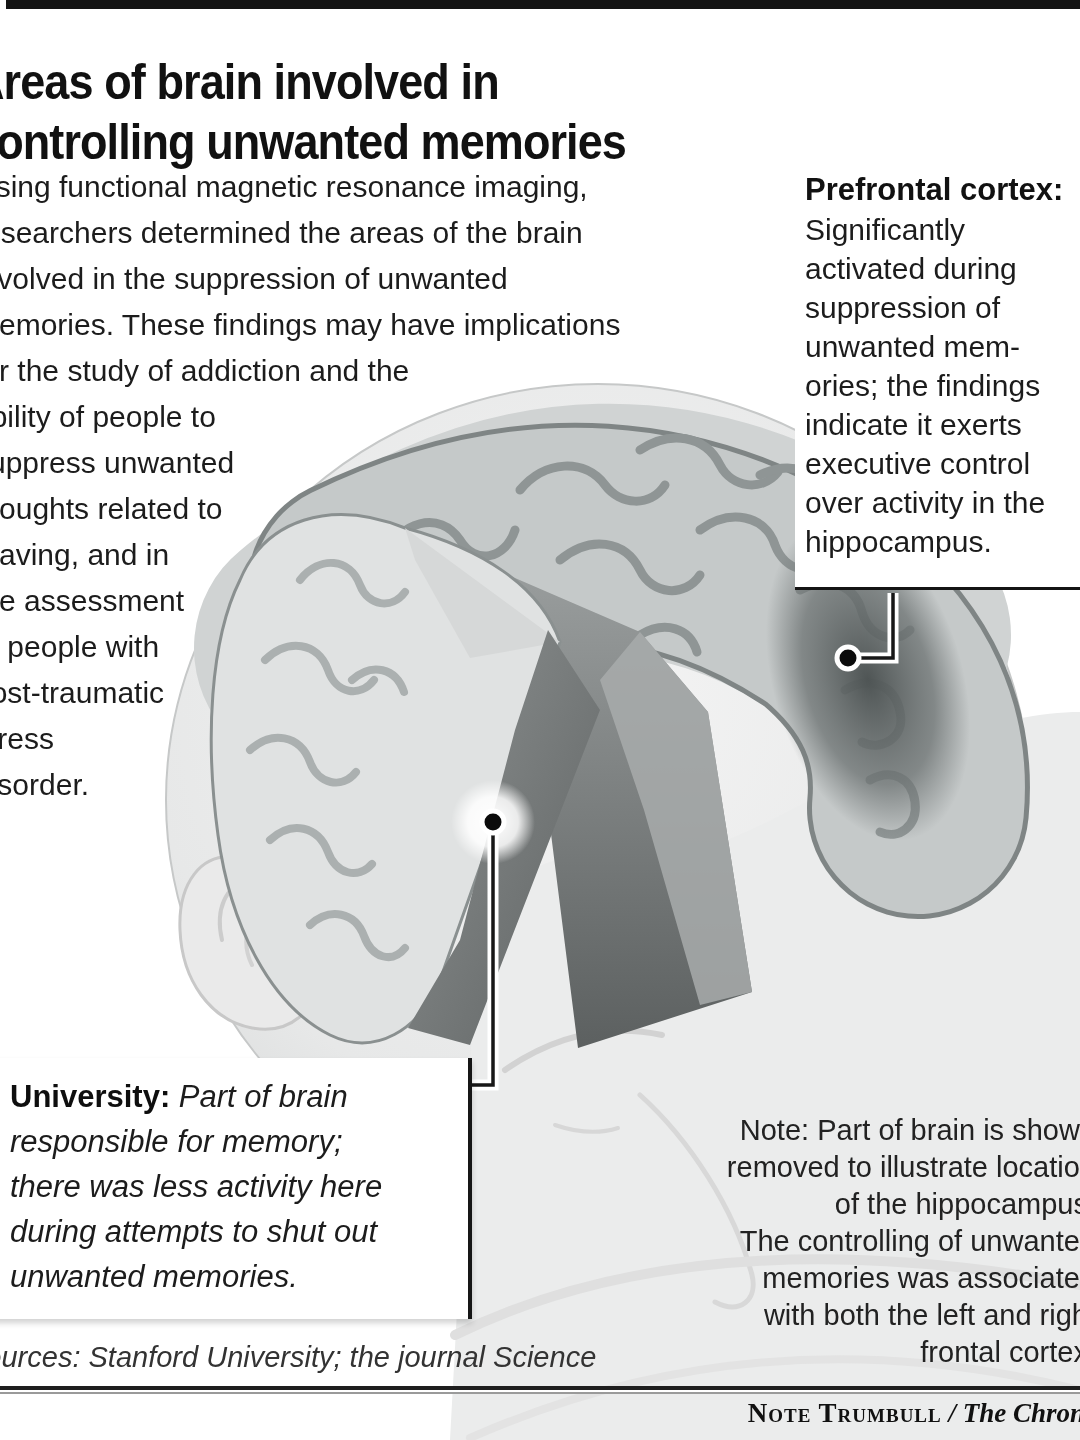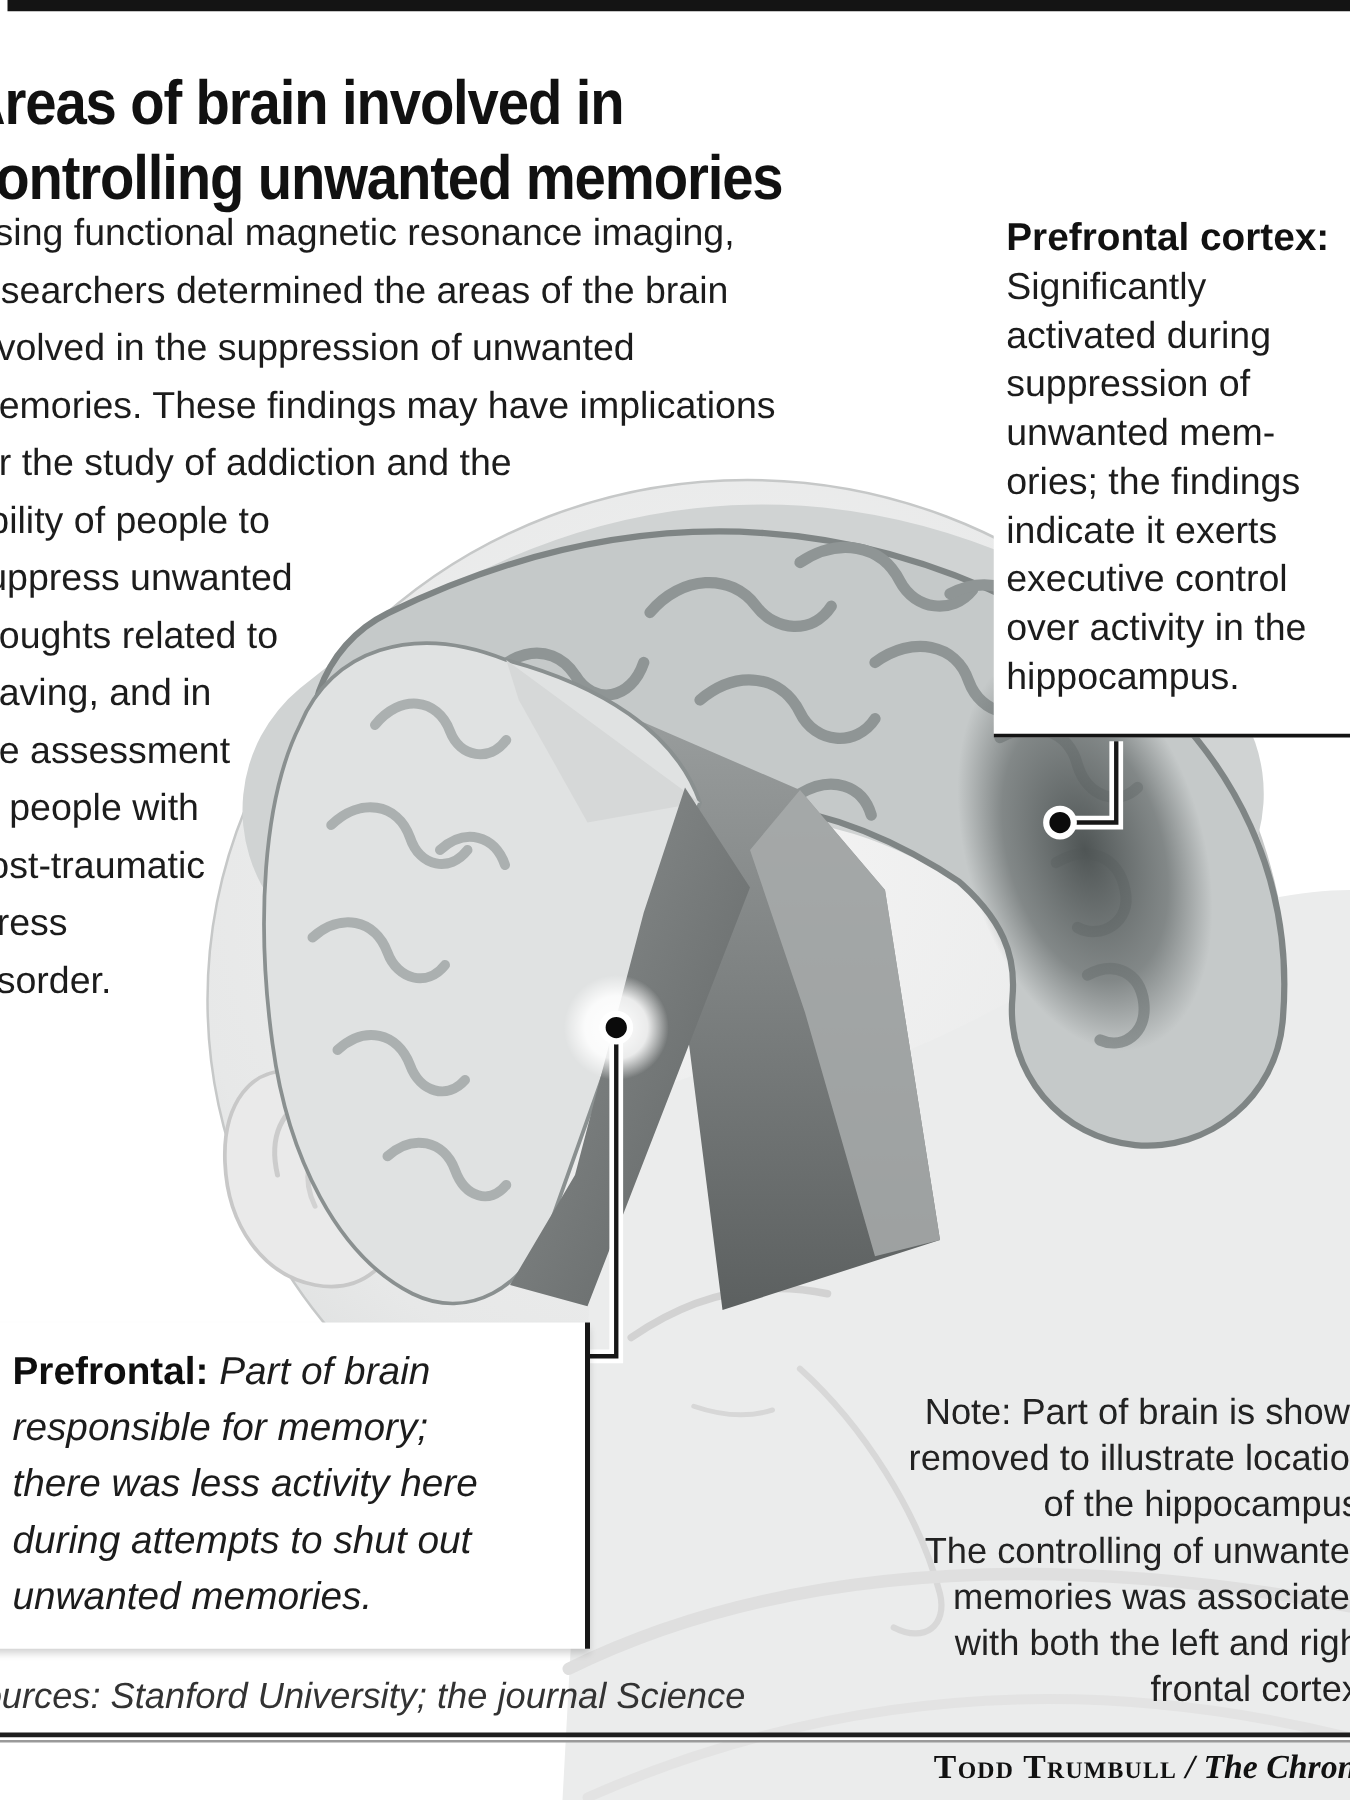--- a/index.html
+++ b/index.html
@@ -156,21 +156,21 @@
 suppression of
 unwanted mem-
 ories; the findings
 indicate it exerts
 executive control
 over activity in the
 hippocampus.</div>
   </div>
 
   <div class="hip-box">
-    <div class="hip-text"><b>Prefrontal:</b><span class="hip-rest"> Part of brain
+    <div class="hip-text"><b>University:</b><span class="hip-rest"> Part of brain
 responsible for memory;
 there was less activity here
 during attempts to shut out
 unwanted memories.</span></div>
   </div>
 
   <div class="note">Note: Part of brain is shown
 removed to illustrate location
 of the hippocampus.
 The controlling of unwanted
@@ -179,15 +179,15 @@
 frontal cortex.</div>
 
   <div class="sources">Sources: Stanford University; the journal Science</div>
 
   <div class="rule">
     <div class="r1"></div>
       <div class="r2"></div>
       <div class="r3"></div>
   </div>
 
-  <div class="credit"><span class="author">Todd Trumbull</span><span class="pub"> / </span><span class="pub">The Chronicle</span></div>
+  <div class="credit"><span class="author">Note Trumbull</span><span class="pub"> / </span><span class="pub">The Chronicle</span></div>
 
 </div>
 
 </body></html>

